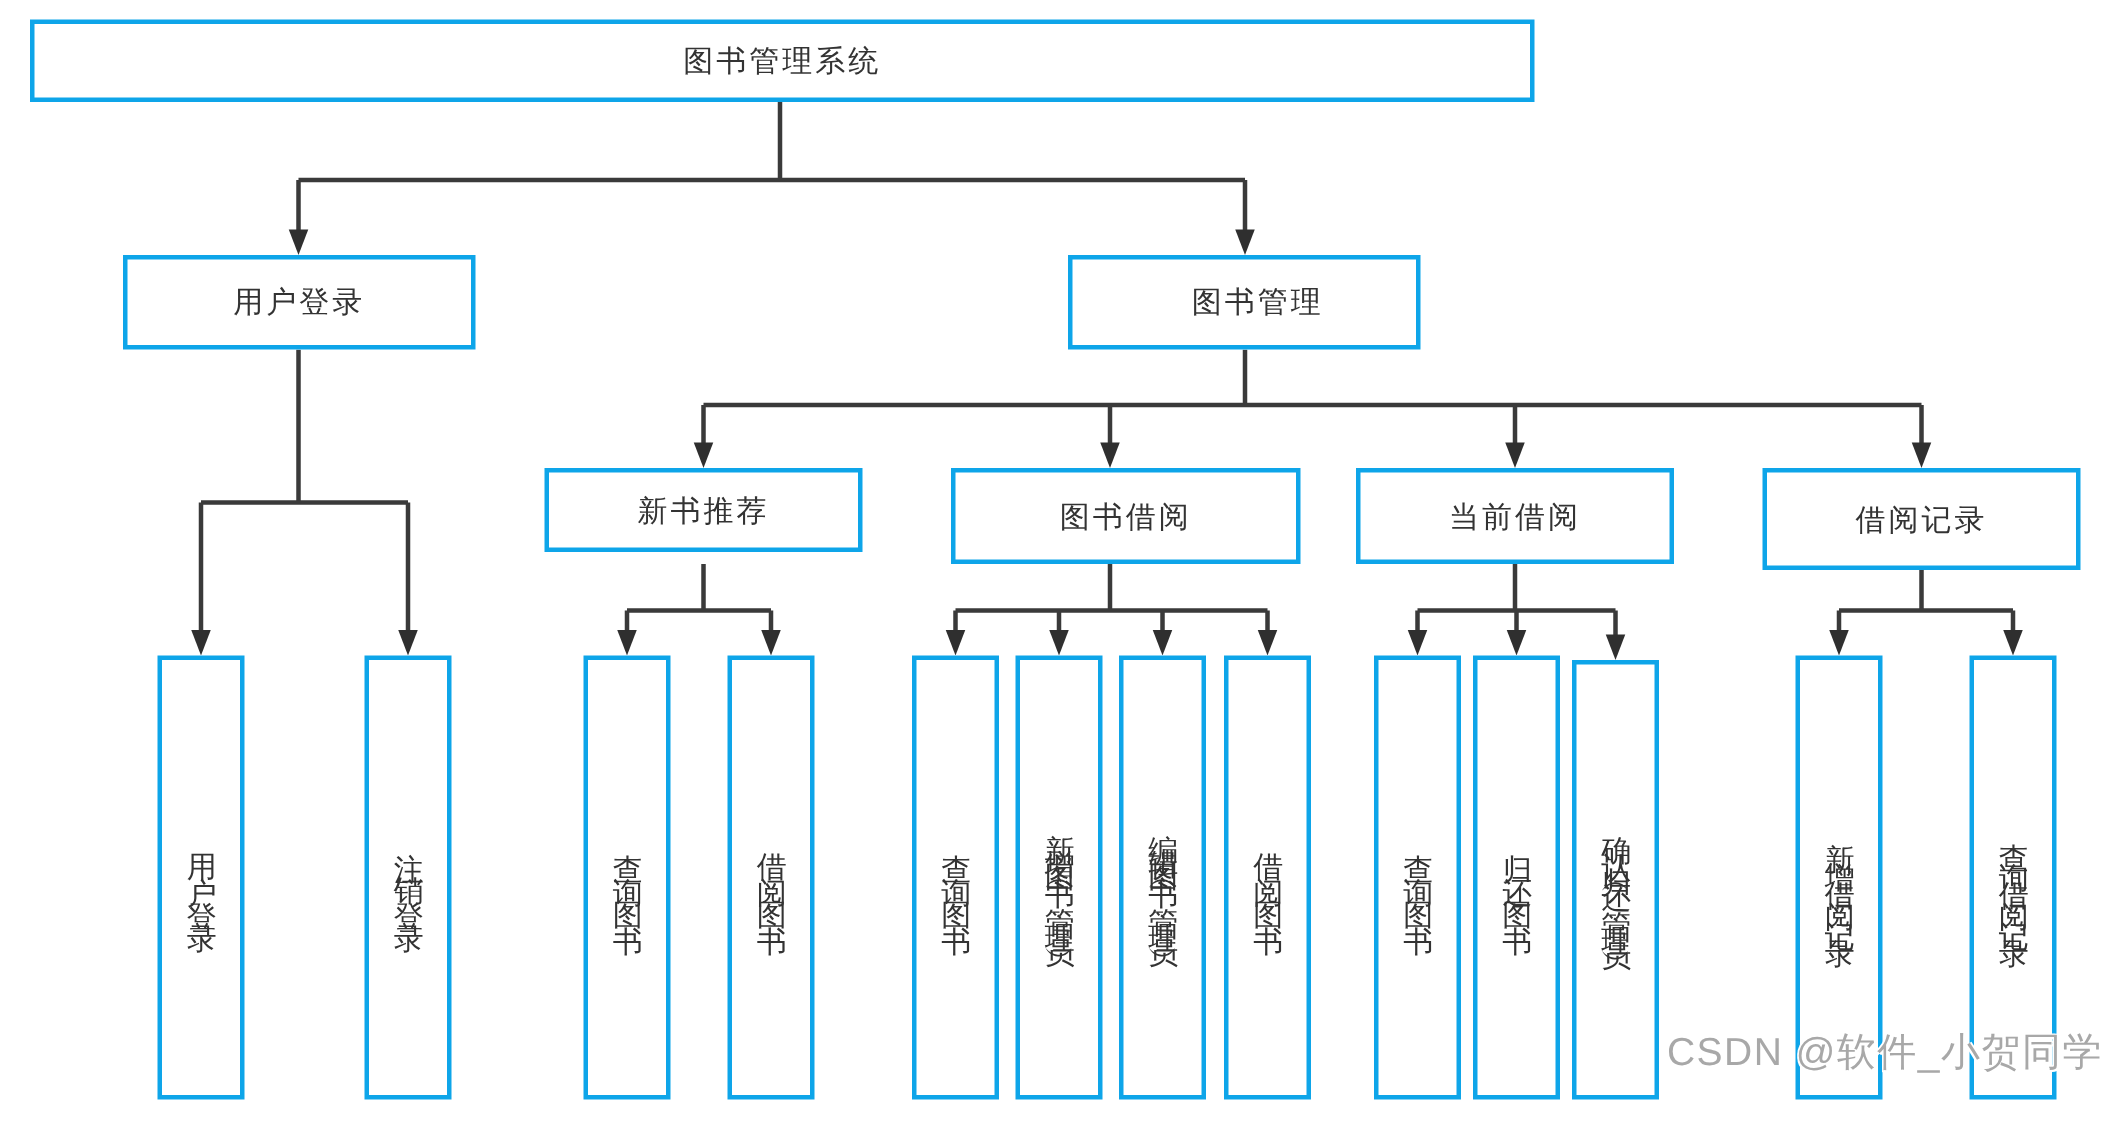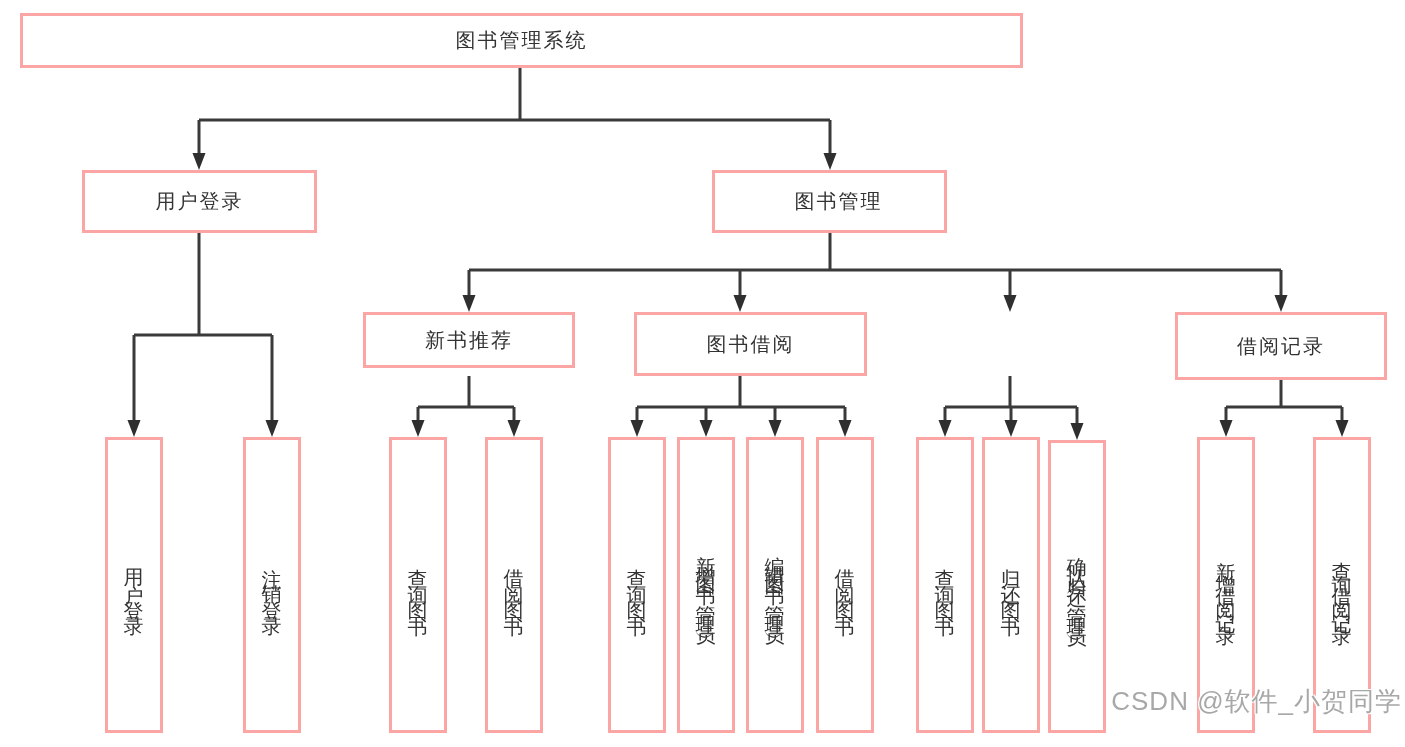--- a/index.html
+++ b/index.html
@@ -17,21 +17,21 @@
   }
   .wires {
     position: absolute;
     left: 0;
     top: 0;
     pointer-events: none;
   }
   .box {
     position: absolute;
     box-sizing: border-box;
-    border: 3px solid #fca5a5;
+    border: 3px solid #0ea5e9;
     background: #ffffff;
     display: flex;
     align-items: center;
     justify-content: center;
     color: #333333;
     font-size: 20px;
   }
   .hlabel {
     letter-spacing: 2px;
     white-space: nowrap;
@@ -118,20 +118,23 @@
   <div class="box" style="left:712px; top:170px; width:235px; height:63px;padding-left:18px;">
     <span class="hlabel">图书管理</span>
   </div>
 
   <div class="box" style="left:363px; top:312px; width:212px; height:56px;">
     <span class="hlabel">新书推荐</span>
   </div>
   <div class="box" style="left:634px; top:312px; width:233px; height:64px;">
     <span class="hlabel">图书借阅</span>
   </div>
+  <div class="box" style="left:904px; top:312px; width:212px; height:64px;">
+    <span class="hlabel">当前借阅</span>
+  </div>
   <div class="box" style="left:1175px; top:312px; width:212px; height:68px;">
     <span class="hlabel">借阅记录</span>
   </div>
 
   <div class="box leaf" style="left:105px;">
     <span class="vtext ls4">用户登录</span>
   </div>
   <div class="box leaf" style="left:243px;">
     <span class="vtext ls4">注销登录</span>
   </div>

